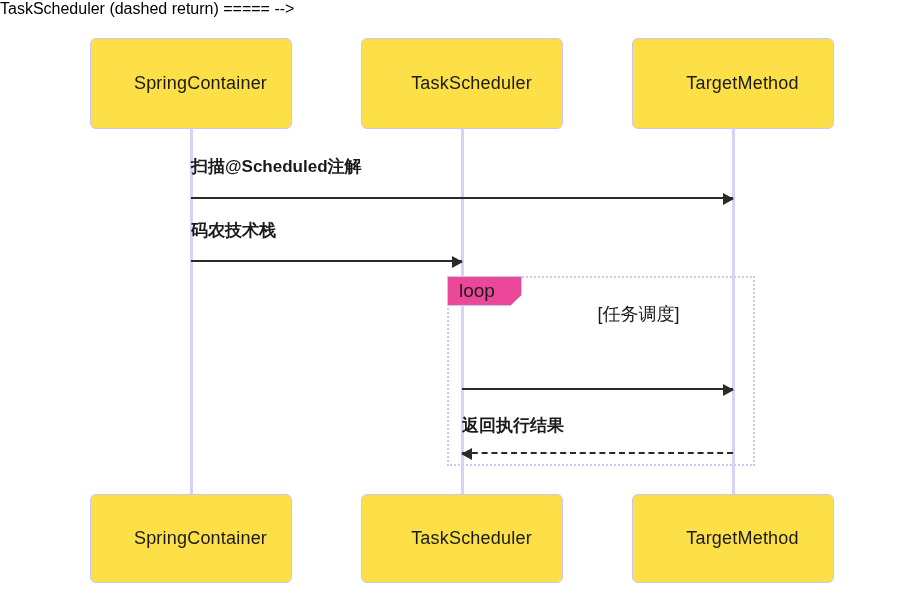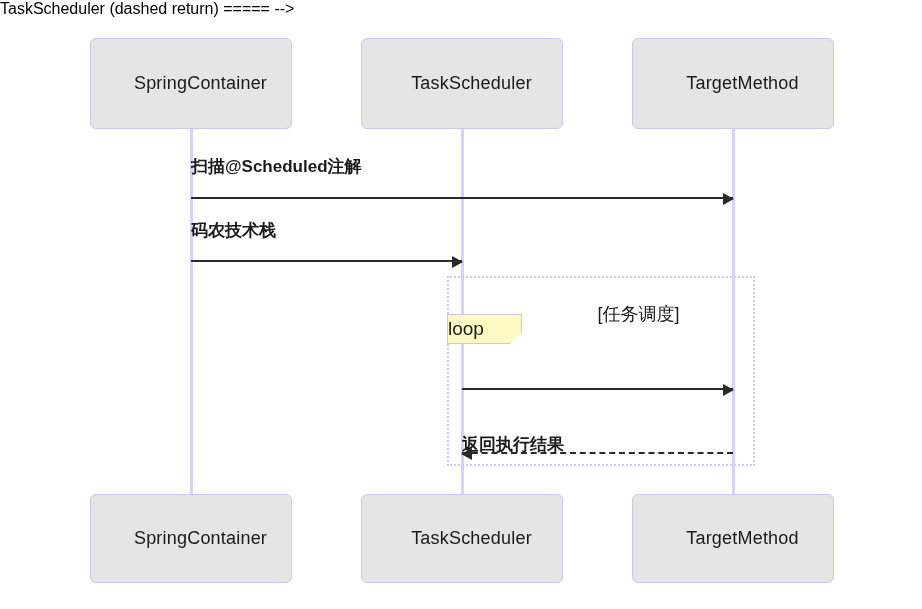--- a/index.html
+++ b/index.html
@@ -15,21 +15,21 @@
     width: 922px;
     height: 609px;
     background: #ffffff;
     overflow: hidden;
   }
 
   
   .participant {
     position: absolute;
     box-sizing: border-box;
-    background: #e5e5e5;
+    background: #fde047;
     border: 1px solid #cdc6f5;
     border-radius: 6px;
     display: flex;
     align-items: center;
     justify-content: center;
     color: #1a1a1a;
     font-size: 18px;
     letter-spacing: 0.2px;
     white-space: nowrap;
     padding-left: 19px;
@@ -82,29 +82,29 @@
   
   .loop-box {
     position: absolute;
     box-sizing: border-box;
     border: 2px dotted #cfc8f2;
     background: transparent;
   }
   .loop-tag {
     position: absolute;
     box-sizing: border-box;
-    background: #fef9c3;
+    background: #ec4899;
     border: 1px solid #cdc6f5;
     color: #1a1a1a;
     font-size: 19px;
     display: flex;
     align-items: center;
+    padding-left: 11px;
     
     clip-path: polygon(0 0, 100% 0, 100% 62%, 84% 100%, 0 100%);
-    margin-top: 38px;
   }
   .loop-condition {
     position: absolute;
     font-size: 18px;
     color: #1a1a1a;
     white-space: nowrap;
     text-align: center;
     margin-top: 21px;
   }
 
@@ -161,21 +161,21 @@
   <div class="loop-condition" style="left:522px; top:281px; width:233px;">
     <span>[任务调度]</span>
   </div>
 
   
   <div class="msg" style="left:462px; top:388px; width:271px;">
     <span class="arrowhead right"></span>
   </div>
 
    TaskScheduler (dashed return) ===== --&gt;
-  <div class="msg-label" style="left:462px; top:414px; width:271px;margin-top:19px;">
+  <div class="msg-label" style="left:462px; top:414px; width:271px;">
     <span>返回执行结果</span>
   </div>
   <div class="msg dashed" style="left:462px; top:452px; width:271px;">
     <span class="arrowhead left"></span>
   </div>
 
   
   <div class="participant" style="left:90px; top:494px; width:202px; height:89px;">
     <span>SpringContainer</span>
   </div>

